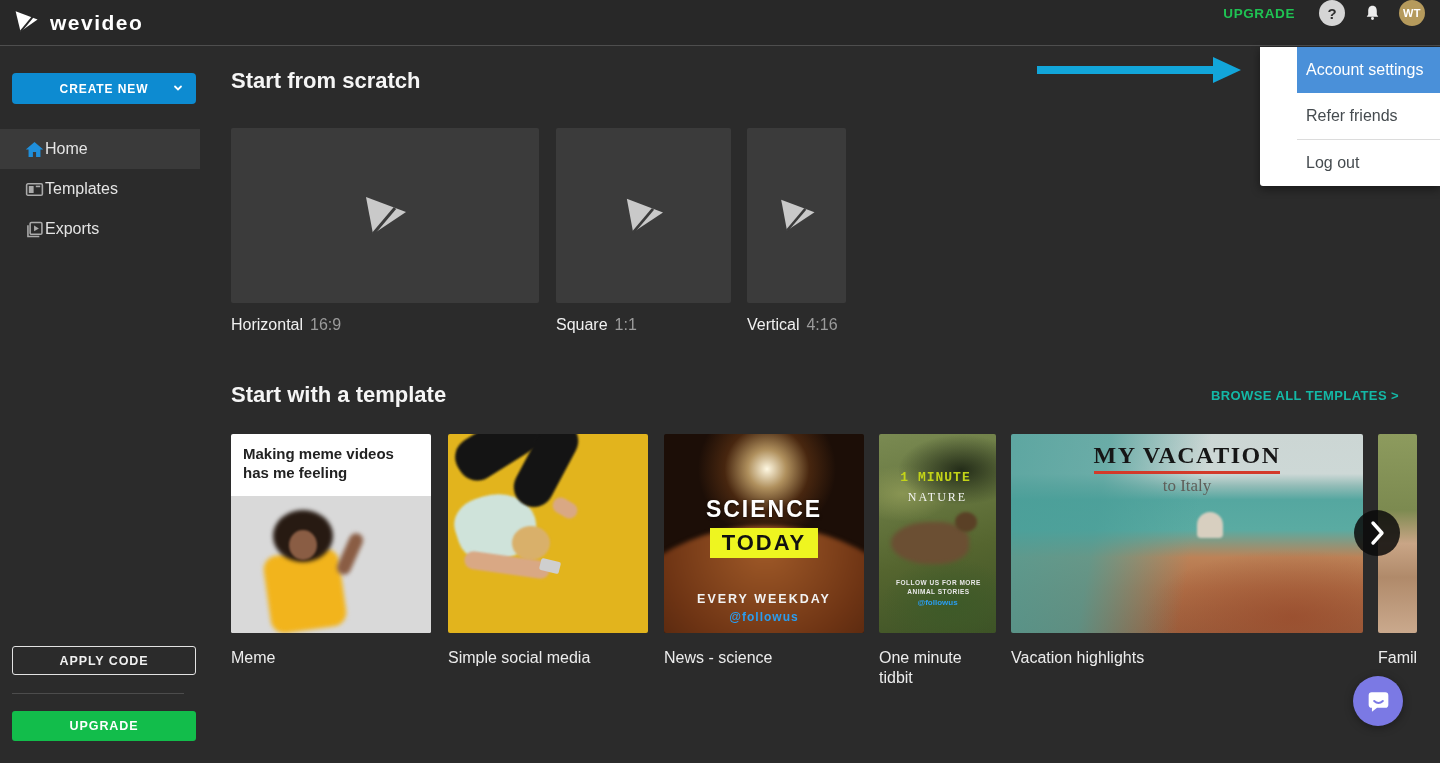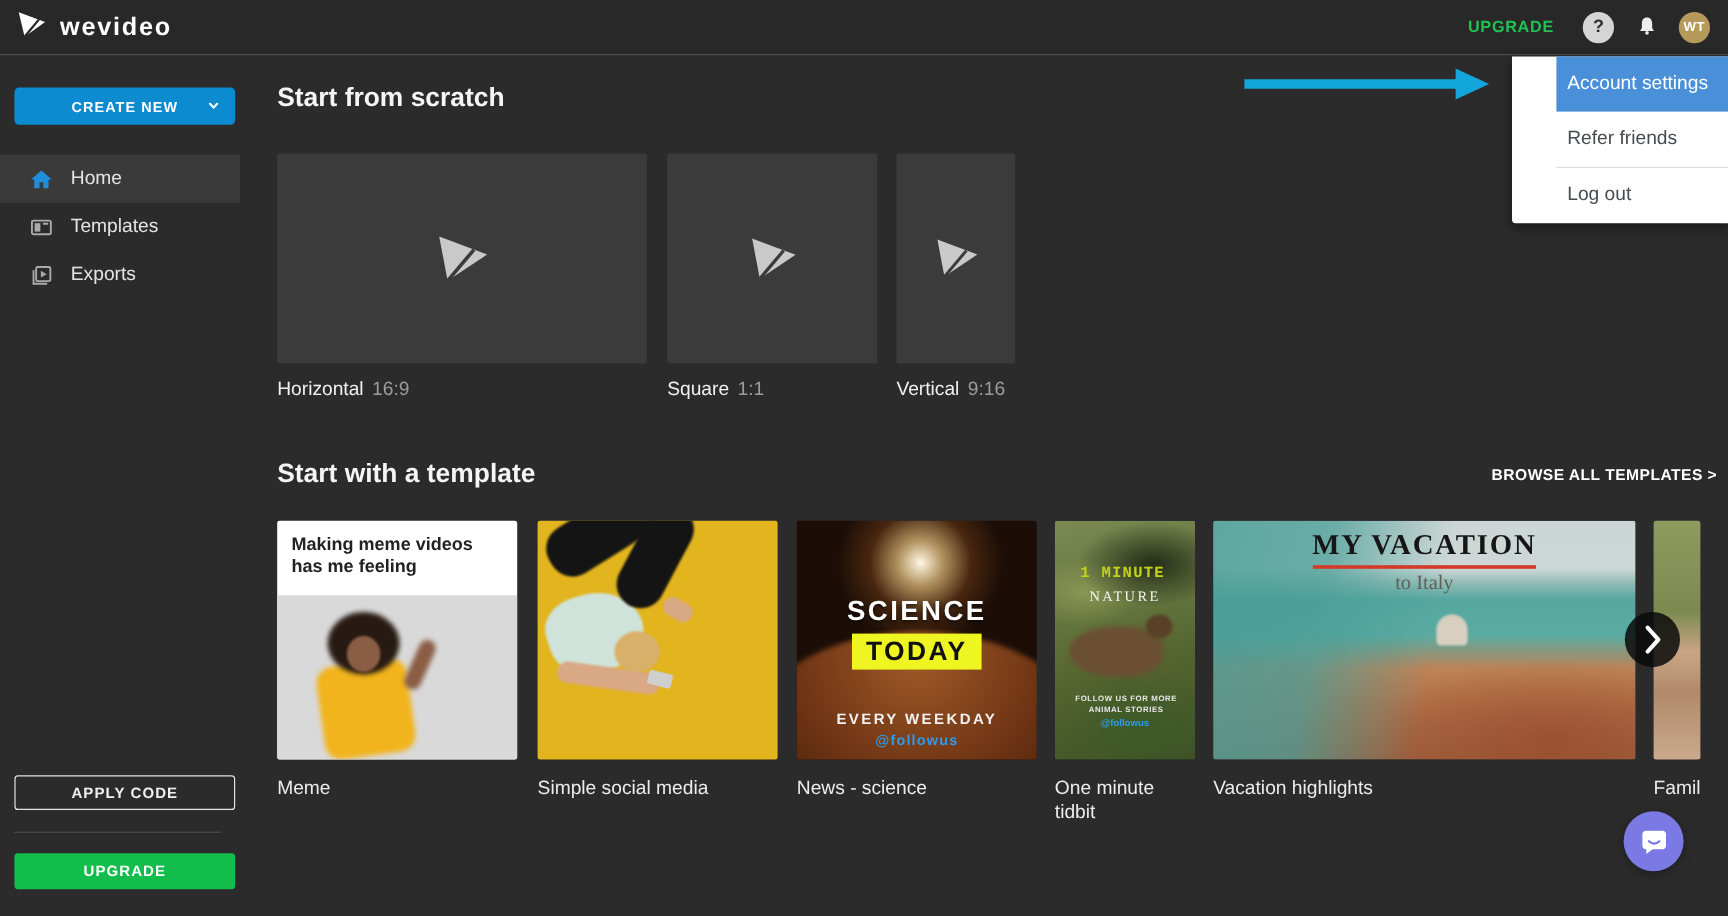--- a/index.html
+++ b/index.html
@@ -9,21 +9,21 @@
     background:#2b2b2b;
     font-family:"Liberation Sans", sans-serif;
     overflow:hidden;
     color:#ececec;
   }
 
   
   .topbar {
     position:absolute; top:0; left:0; width:1440px; height:46px;
     background:#282828; border-bottom:1px solid #4e4e4e;
-    display:flex; align-items:center; z-index:20;
+    display:flex; z-index:20;
   }
   .brand { display:flex; align-items:center; gap:10px; margin-left:14px; }
   .brand-text { color:#ffffff; font-size:21px; font-weight:bold; letter-spacing:1.5px; text-transform:lowercase; }
   .topbar-right { position:absolute; right:15px; display:flex; align-items:center; gap:14px; }
   .upgrade-link { color:#1fc353; font-size:13.5px; font-weight:bold; letter-spacing:.6px; margin-right:10px; cursor:pointer; }
   .help-btn {
     width:26px; height:26px; border-radius:50%; background:#d5d5d5;
     color:#2f2f2f; font-size:15px; font-weight:bold;
     display:flex; align-items:center; justify-content:center; cursor:pointer;
   }
@@ -39,21 +39,21 @@
   .create-btn {
     position:absolute; left:12px; top:26px; width:184px; height:31px;
     background:#0d8bd1; border-radius:4px; border:none; cursor:pointer;
     color:#fff; font-size:12px; font-weight:bold; letter-spacing:.9px;
     display:flex; align-items:center; justify-content:center;
     font-family:"Liberation Sans", sans-serif;
     text-align:right;
   }
   .create-btn .chev { position:absolute; right:12px; top:9px; }
   .nav { position:absolute; top:82px; left:0; width:200px; }
-  .nav-item { display:flex; align-items:center; height:40px; padding-left:23px; gap:14px; font-size:16px; color:#e4e4e4; cursor:pointer; }
+  .nav-item { display:flex; align-items:center; height:40px; padding-left:23px; font-size:16px; color:#e4e4e4; cursor:pointer; }
   .nav-item.active { background:#3a3a3a; }
   .nav-icon { width:22px; height:22px; display:flex; align-items:center; justify-content:center; }
   .apply-btn {
     position:absolute; left:12px; top:599px; width:184px; height:29px;
     background:transparent; border:1px solid #e2e2e2; border-radius:3px; cursor:pointer;
     color:#f0f0f0; font-size:12.5px; font-weight:bold; letter-spacing:.9px;
     font-family:"Liberation Sans", sans-serif;
   }
   .sidebar-divider { position:absolute; left:12px; top:646px; width:172px; height:1px; background:#4c4c4c; }
   .upgrade-btn {
@@ -61,21 +61,21 @@
     background:#12bd4b; border:none; border-radius:3px; cursor:pointer;
     color:#fff; font-size:12.5px; font-weight:bold; letter-spacing:.9px;
     font-family:"Liberation Sans", sans-serif;
   }
 
   
   .main { position:absolute; left:200px; top:47px; width:1240px; bottom:0; }
   .section-title { position:absolute; font-size:22px; font-weight:bold; color:#f5f5f5; }
   #scratch-title { left:31px; top:21px; }
   #templates-title { left:31px; top:335px; }
-  .browse-link { position:absolute; right:9px; top:341px; color:#ffffff; font-size:13px; font-weight:bold; letter-spacing:.4px; cursor:pointer; }
+  .browse-link { position:absolute; right:41px; top:341px; color:#14b8a6; font-size:13px; font-weight:bold; letter-spacing:.4px; cursor:pointer; }
 
   .scratch-card {
     position:absolute; top:81px; height:175px; background:#3b3b3b; border-radius:2px;
     display:flex; align-items:center; justify-content:center; cursor:pointer;
   }
   #scratch-h { left:31px;  width:308px; }
   #scratch-s { left:356px; width:175px; }
   #scratch-v { left:547px; width:99px;  }
   .scratch-label { position:absolute; top:269px; font-size:16px; color:#f0f0f0; }
   .scratch-label .ratio { color:#9b9b9b; margin-left:7px; }
@@ -262,21 +262,21 @@
     </svg>
   </div>
 
   <div class="scratch-label" id="scratch-h-label">
     <span>Horizontal</span><span class="ratio">16:9</span>
   </div>
   <div class="scratch-label" id="scratch-s-label">
     <span>Square</span><span class="ratio">1:1</span>
   </div>
   <div class="scratch-label" id="scratch-v-label">
-    <span>Vertical</span><span class="ratio">9:16</span>
+    <span>Vertical</span><span class="ratio">4:16</span>
   </div>
 
   <h1 class="section-title" id="templates-title">Start with a template</h1>
   <span class="browse-link">BROWSE ALL TEMPLATES &gt;</span>
 
   <div class="tcard" id="tcard-meme">
     <div class="meme-caption">Making meme videos has me feeling</div>
     <div class="meme-photo">
       <div class="meme-shirt"></div>
         <div class="meme-hair"></div>

